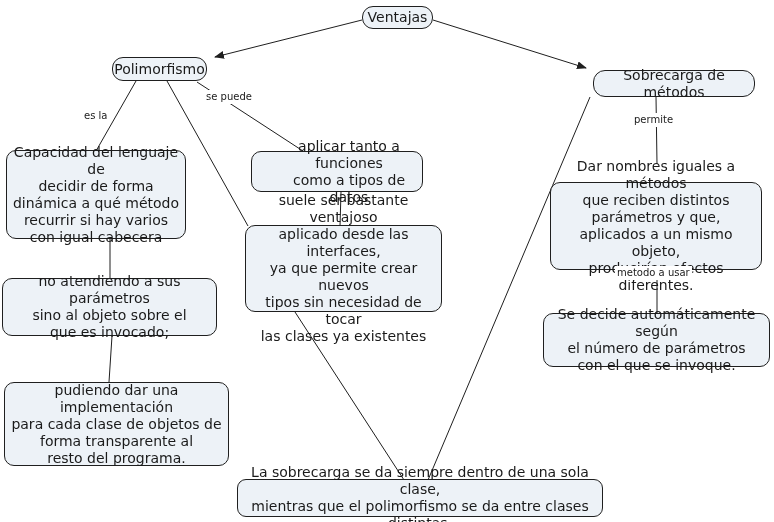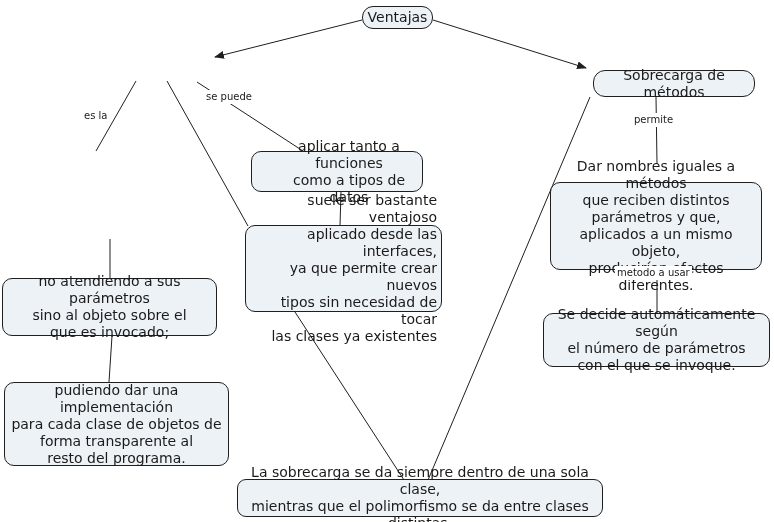--- a/index.html
+++ b/index.html
@@ -22,21 +22,21 @@
     font-size:10px;line-height:14px;padding:0 2px;white-space:nowrap;
   }
   
   .n-ventajas{left:362px;top:6px;width:71px;height:23px;border-radius:11px;}
   .n-polimorfismo{left:112px;top:57px;width:95px;height:24px;border-radius:11px;}
   .n-sobrecarga{left:573px;top:70px;width:162px;height:27px;border-radius:12px;margin-left:20px;}
   .n-capacidad{left:6px;top:150px;width:180px;height:89px;}
   .n-no-atendiendo{left:2px;top:278px;width:215px;height:58px;}
   .n-pudiendo{left:4px;top:382px;width:225px;height:84px;}
   .n-aplicar{left:251px;top:151px;width:172px;height:41px;padding-left:28px;}
-  .n-suele{left:245px;top:225px;width:197px;height:87px;text-align:right;}
+  .n-suele{left:245px;top:225px;width:197px;height:87px;}
   .n-dar-nombres{left:550px;top:164px;width:212px;height:88px;margin-top:18px;}
   .n-se-decide{left:543px;top:313px;width:227px;height:54px;}
   .n-conclusion{left:237px;top:479px;width:366px;height:38px;border-radius:9px;}
   
   .l-es-la{left:82px;top:109px;}
   .l-se-puede{left:204px;top:90px;}
   .l-permite{left:632px;top:113px;}
   .l-metodo{left:615px;top:266px;}
 </style>
 </head>
@@ -58,21 +58,27 @@
     <line x1="341" y1="192" x2="340" y2="226"></line>
     <line x1="110" y1="239" x2="110" y2="278"></line>
     <line x1="112" y1="336" x2="109" y2="382"></line>
     <line x1="656" y1="97" x2="657" y2="164"></line>
     <line x1="657" y1="252" x2="657" y2="313"></line>
     <line x1="295" y1="312" x2="404" y2="480"></line>
     <line x1="590" y1="97" x2="428" y2="480"></line>
   </svg>
 
   <div class="node n-ventajas">Ventajas</div>
+  <div class="node n-polimorfismo">Polimorfismo</div>
   <div class="node n-sobrecarga">Sobrecarga de métodos</div>
+  <div class="node n-capacidad">Capacidad del lenguaje de
+decidir de forma
+dinámica a qué método
+recurrir si hay varios
+con igual cabecera</div>
   <div class="node n-no-atendiendo">no atendiendo a sus parámetros
 sino al objeto sobre el
 que es invocado;</div>
   <div class="node n-pudiendo">pudiendo dar una implementación
 para cada clase de objetos de
 forma transparente al
 resto del programa.</div>
   <div class="node n-aplicar">aplicar tanto a funciones
 como a tipos de datos</div>
   <div class="node n-suele">suele ser bastante ventajoso

